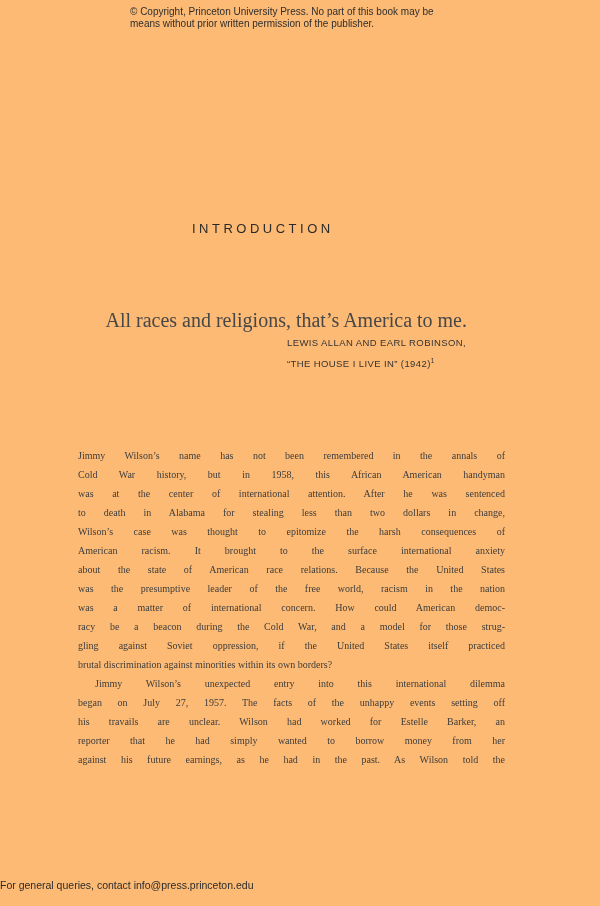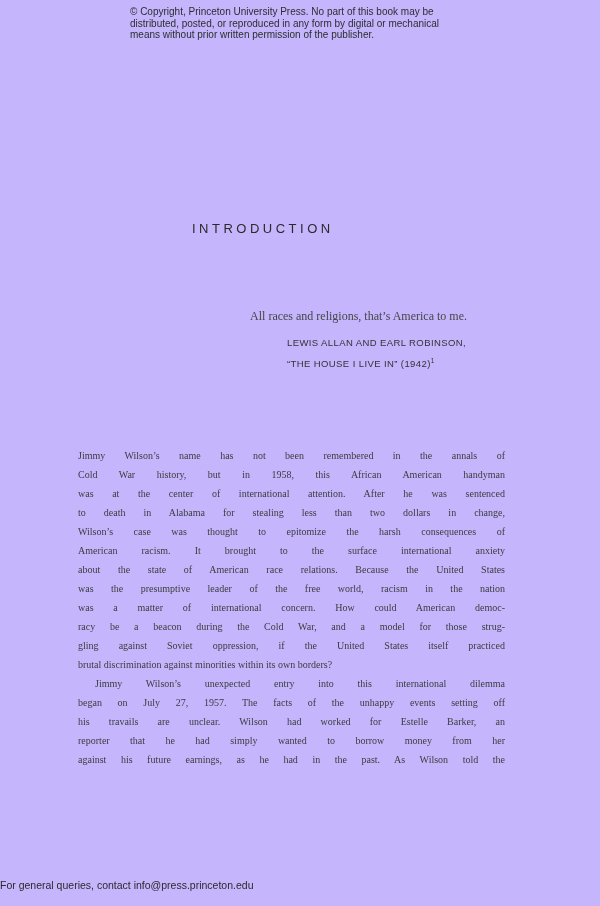--- a/index.html
+++ b/index.html
@@ -1,20 +1,20 @@
 <!DOCTYPE html>
 <html><head>
 <meta charset="utf-8">
 <style>
   html, body { margin: 0; padding: 0; background: #ffffff; }
   .page {
     position: relative;
     width: 600px;
     height: 906px;
-    background: #c4b5fd;
+    background: #fdba74;
     overflow: hidden;
     font-family: "Liberation Serif", serif;
   }
   .copyright {
     position: absolute;
     top: 6px;
     left: 130px;
     width: 360px;
     font-family: "Liberation Sans", sans-serif;
     font-size: 10px;
@@ -32,21 +32,21 @@
     font-weight: 500;
     letter-spacing: 3.5px;
     color: #2a2a2a;
     text-align: right;
   }
   .quote {
     position: absolute;
     top: 309px;
     right: 133px;
     font-family: "Liberation Serif", serif;
-    font-size: 12px;
+    font-size: 20px;
     color: #474747;
     white-space: nowrap;
   }
   .attr {
     position: absolute;
     left: 287px;
     font-family: "Liberation Sans", sans-serif;
     font-size: 9.5px;
     letter-spacing: 0.4px;
     color: #333333;
@@ -86,21 +86,20 @@
     color: #2b2b2b;
   }
 </style>
 </head>
 <body>
 
 <div class="page">
 
   <div class="copyright">
     <span class="cline">© Copyright, Princeton University Press. No part of this book may be</span>
-    <span class="cline">distributed, posted, or reproduced in any form by digital or mechanical</span>
     <span class="cline">means without prior written permission of the publisher.</span>
   </div>
 
   <h1 class="heading">INTRODUCTION</h1>
 
   <div class="quote">All races and religions, that’s America to me.</div>
 
   <div class="attr attr1">LEWIS ALLAN AND EARL ROBINSON,</div>
 
   <div class="attr attr2"><span>“THE HOUSE I LIVE IN” (1942)</span><sup>1</sup></div>

